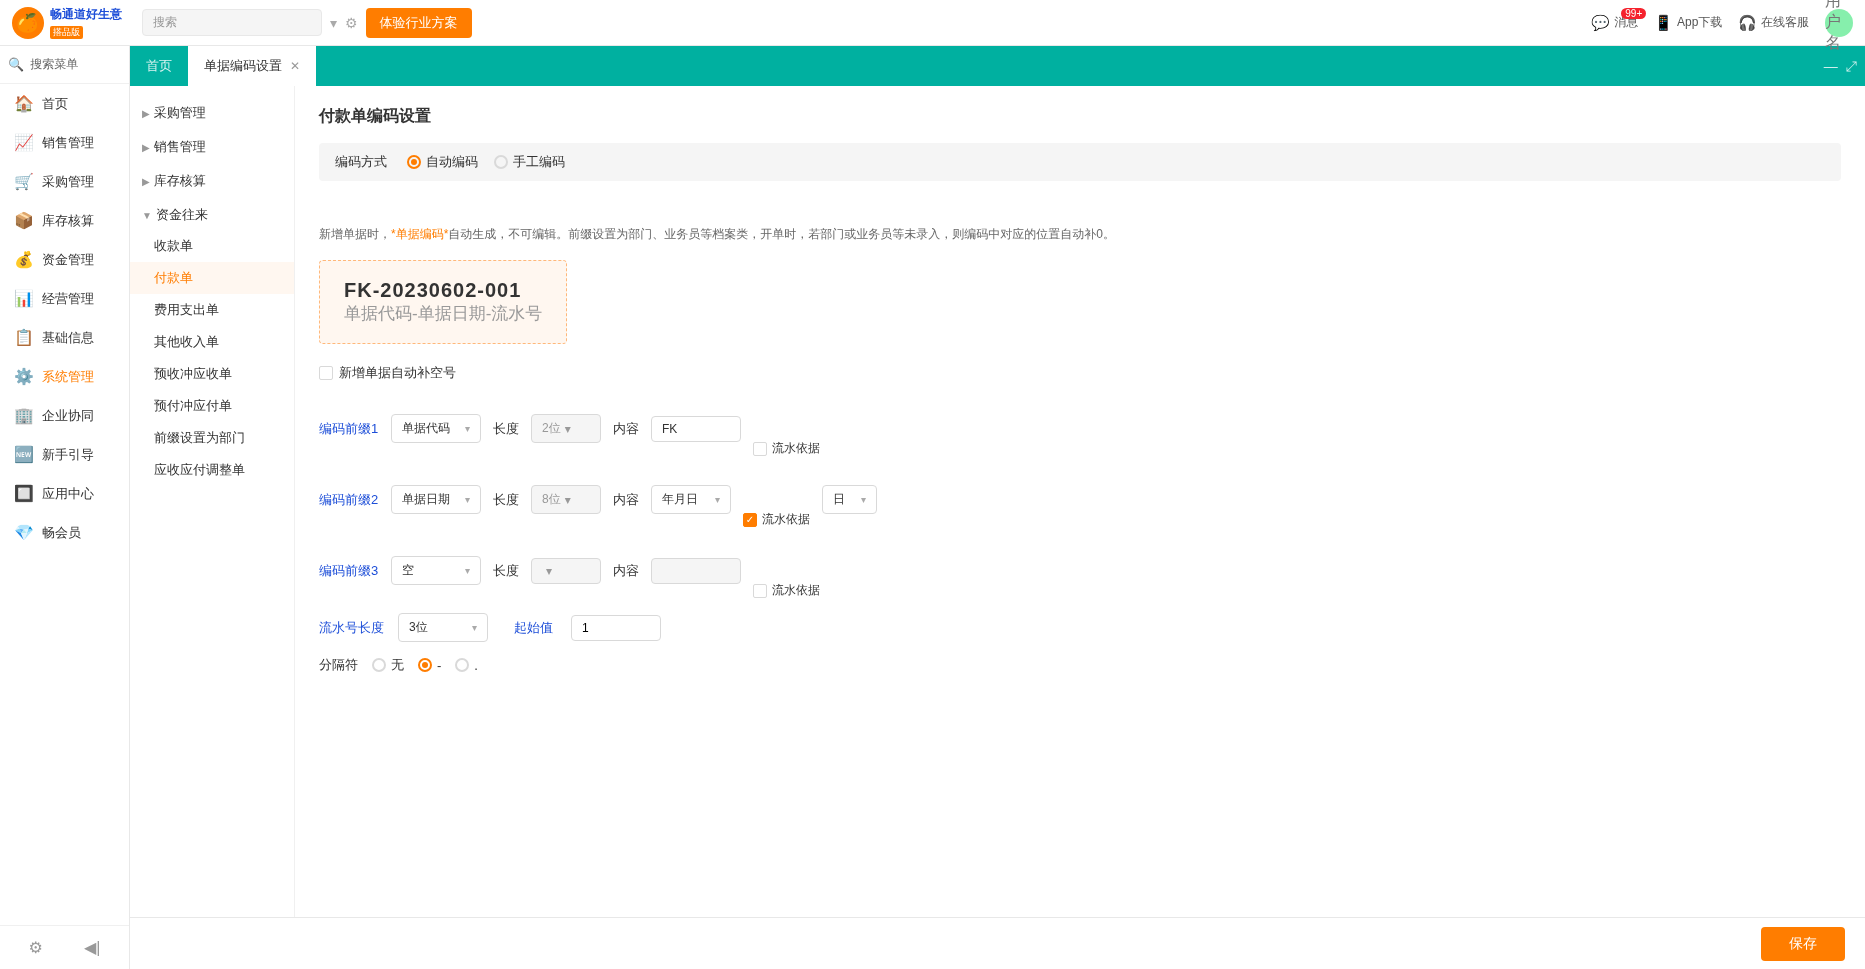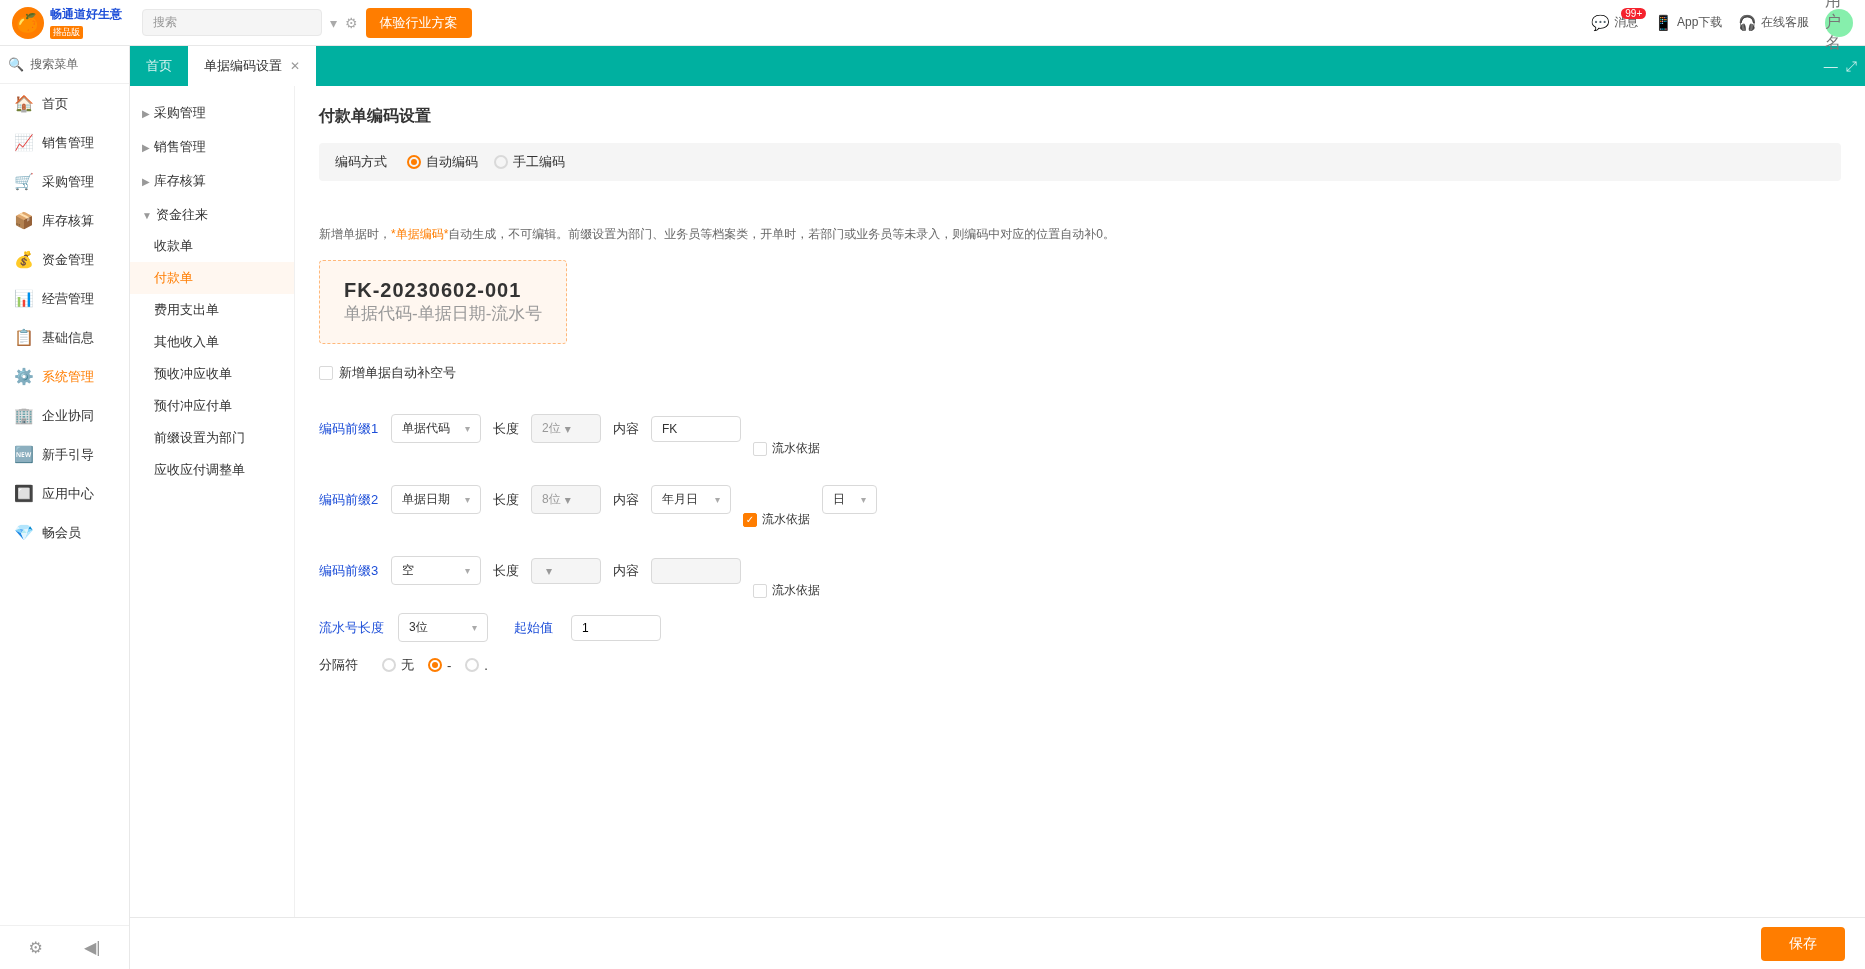--- a/index.html
+++ b/index.html
@@ -394,21 +394,21 @@
       display: inline-flex;
       align-items: center;
       justify-content: center;
       color: #fff;
       font-size: 10px;
       flex-shrink: 0;
     }
 
     .divider-select {
       display: flex;
-      gap: 24px;
+      gap: 14px;
       margin-bottom: 14px;
     }
     .divider-label { font-size: 13px; color: #333; }
     .radio-group-inline { display: flex; align-items: center; gap: 14px; }
 
     
     .serial-row {
       display: flex;
       align-items: center;
       gap: 14px;

